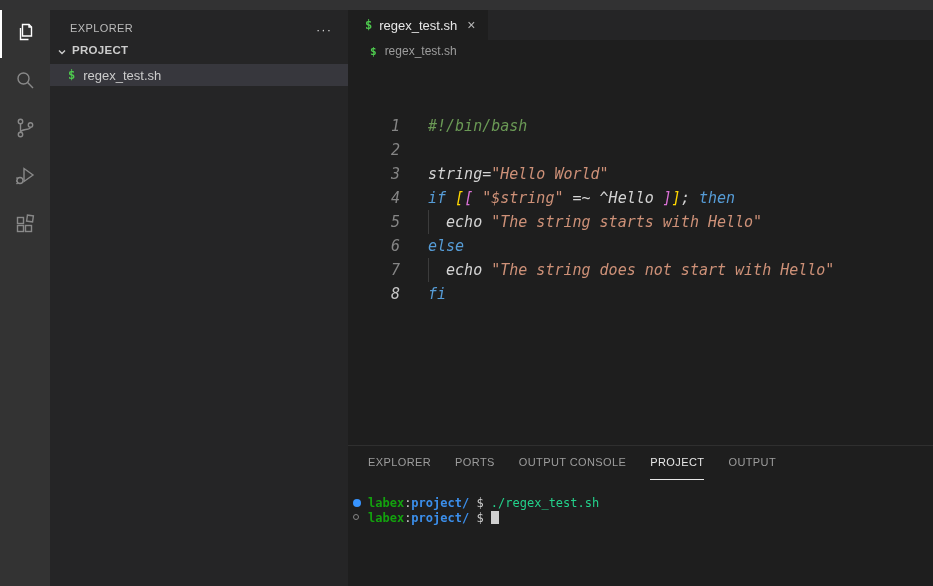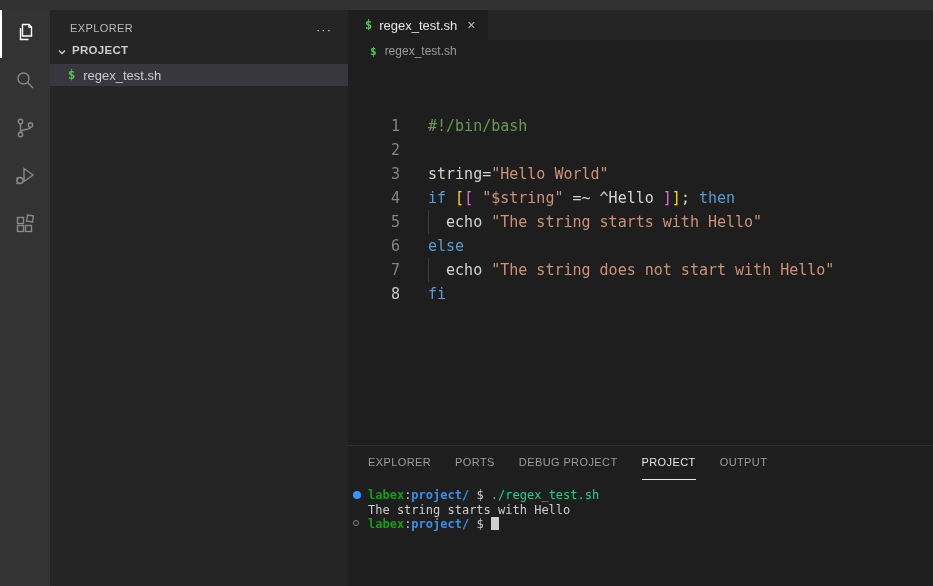--- a/index.html
+++ b/index.html
@@ -36,33 +36,33 @@
   .tab .shell-dollar { font-size:12px; margin-right:7px; }
   .tab-label { font-size:13px; color:#e7e7e7; }
   .tab-close { margin-left:10px; color:#b8b8b8; font-size:14px; cursor:pointer; line-height:14px; }
   .breadcrumb { position:absolute; left:0; top:30px; width:585px; height:22px; display:flex; align-items:center;
                 padding-left:22px; font-size:12px; color:#9d9d9d; cursor:pointer; }
   .breadcrumb .shell-dollar { font-size:11px; margin-right:8px; }
 
   
   .code { position:absolute; left:0; top:52px; width:585px; height:383px; padding-top:4px;
           font-family:"DejaVu Sans Mono",monospace; font-size:15px; line-height:24px; white-space:pre; overflow:hidden; }
-  .code-line { height:24px; }
+  .code-line { height:24px;font-style:italic; }
   .gutter { display:inline-block; width:52px; text-align:right; color:#858585; }
   .gutter.active { color:#c6c6c6; }
   .code-content { position:relative; display:inline-block; padding-left:28px; }
   .indent-guide { position:absolute; left:28px; top:0; height:24px; border-left:1px solid #3c3c3c; }
 
   
   .panel { position:absolute; left:0; top:435px; width:585px; height:141px; background:#1e1e1e;
            border-top:1px solid #2f2f2f; }
   .panel-tabs { display:flex; gap:24px; padding:10px 0 0 20px; height:34px; }
   .panel-tab { font-size:11px; letter-spacing:0.4px; color:#9d9d9d; padding-bottom:5px; cursor:pointer; }
   .panel-tab.active { color:#e7e7e7; border-bottom:1px solid #e7e7e7; }
-  .terminal { position:relative; margin-top:8px; cursor:text; }
+  .terminal { position:relative; margin-top:16px; cursor:text; }
   .term-line { position:relative; padding-left:20px; font-family:"DejaVu Sans Mono",monospace;
                font-size:12px; line-height:14.5px; white-space:pre; color:#cccccc; }
   .term-dec { position:absolute; border-radius:50%; }
   .term-dec.success { left:5px; top:3px; width:8px; height:8px; }
   .term-dec.idle { left:5px; top:3px; width:6px; height:6px; border:1px solid #848484; }
   .term-cursor { display:inline-block; width:8px; height:13px; vertical-align:-2px; }
 </style>
 </head>
 <body>
 
@@ -152,25 +152,24 @@
       <span>regex_test.sh</span>
     </div>
     <div class="code">
       <div><div class="code-line"><span class="gutter">1</span><span class="code-content"><span style="color: rgb(106, 153, 85);">#!/bin/bash</span></span></div><div class="code-line"><span class="gutter">2</span><span class="code-content"></span></div><div class="code-line"><span class="gutter">3</span><span class="code-content"><span style="color: rgb(212, 212, 212);">string=</span><span style="color: rgb(206, 145, 120);">"Hello World"</span></span></div><div class="code-line"><span class="gutter">4</span><span class="code-content"><span style="color: rgb(86, 156, 214);">if </span><span style="color: rgb(255, 215, 0);">[</span><span style="color: rgb(218, 112, 214);">[</span><span style="color: rgb(212, 212, 212);"> </span><span style="color: rgb(206, 145, 120);">"$string"</span><span style="color: rgb(212, 212, 212);"> =~ ^Hello </span><span style="color: rgb(218, 112, 214);">]</span><span style="color: rgb(255, 215, 0);">]</span><span style="color: rgb(212, 212, 212);">; </span><span style="color: rgb(86, 156, 214);">then</span></span></div><div class="code-line"><span class="gutter">5</span><span class="code-content"><span class="indent-guide"></span><span style="color: rgb(212, 212, 212);">  echo </span><span style="color: rgb(206, 145, 120);">"The string starts with Hello"</span></span></div><div class="code-line"><span class="gutter">6</span><span class="code-content"><span style="color: rgb(86, 156, 214);">else</span></span></div><div class="code-line"><span class="gutter">7</span><span class="code-content"><span class="indent-guide"></span><span style="color: rgb(212, 212, 212);">  echo </span><span style="color: rgb(206, 145, 120);">"The string does not start with Hello"</span></span></div><div class="code-line"><span class="gutter active">8</span><span class="code-content"><span style="color: rgb(86, 156, 214);">fi</span></span></div></div>
     </div>
 
     <div class="panel">
       <div class="panel-tabs">
           <div class="panel-tab">EXPLORER</div>
           <div class="panel-tab">PORTS</div>
-          <div class="panel-tab">DEBUG PROJECT</div>
+          <div class="panel-tab">OUTPUT CONSOLE</div>
           <div class="panel-tab active">PROJECT</div>
           <div class="panel-tab">OUTPUT</div>
         </div>
       <div class="terminal">
           <div class="term-line"><span class="term-dec success" style="background: rgb(55, 148, 255);"></span><span style="color: rgb(19, 161, 14); font-weight: bold;">labex</span><span style="color: rgb(204, 204, 204);">:</span><span style="color: rgb(59, 142, 234); font-weight: bold;">project/</span><span style="color: rgb(204, 204, 204);"> $ </span><span style="color: rgb(35, 209, 139);">./regex_test.sh</span></div>
-          <div class="term-line"><span style="color: rgb(204, 204, 204);">The string starts with Hello</span></div>
           <div class="term-line"><span class="term-dec idle" style="border-color: rgb(132, 132, 132);"></span><span style="color: rgb(19, 161, 14); font-weight: bold;">labex</span><span style="color: rgb(204, 204, 204);">:</span><span style="color: rgb(59, 142, 234); font-weight: bold;">project/</span><span style="color: rgb(204, 204, 204);"> $ </span><span class="term-cursor" style="background: rgb(207, 207, 207);"></span></div>
         </div>
     </div>
   </div>
 
 </div>
 
 </body></html>

